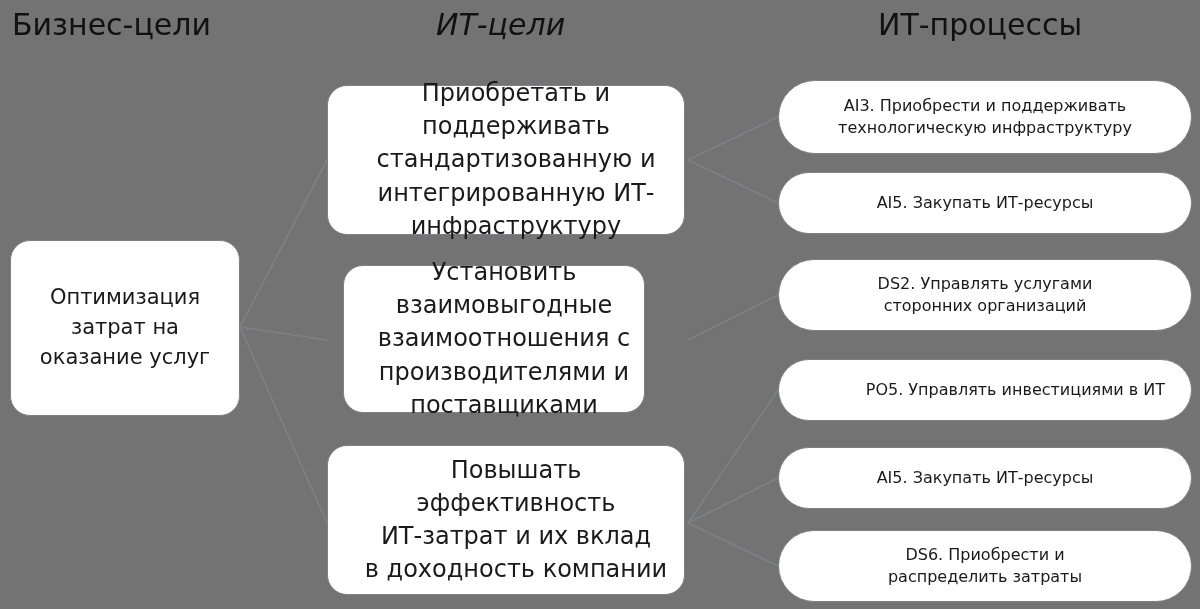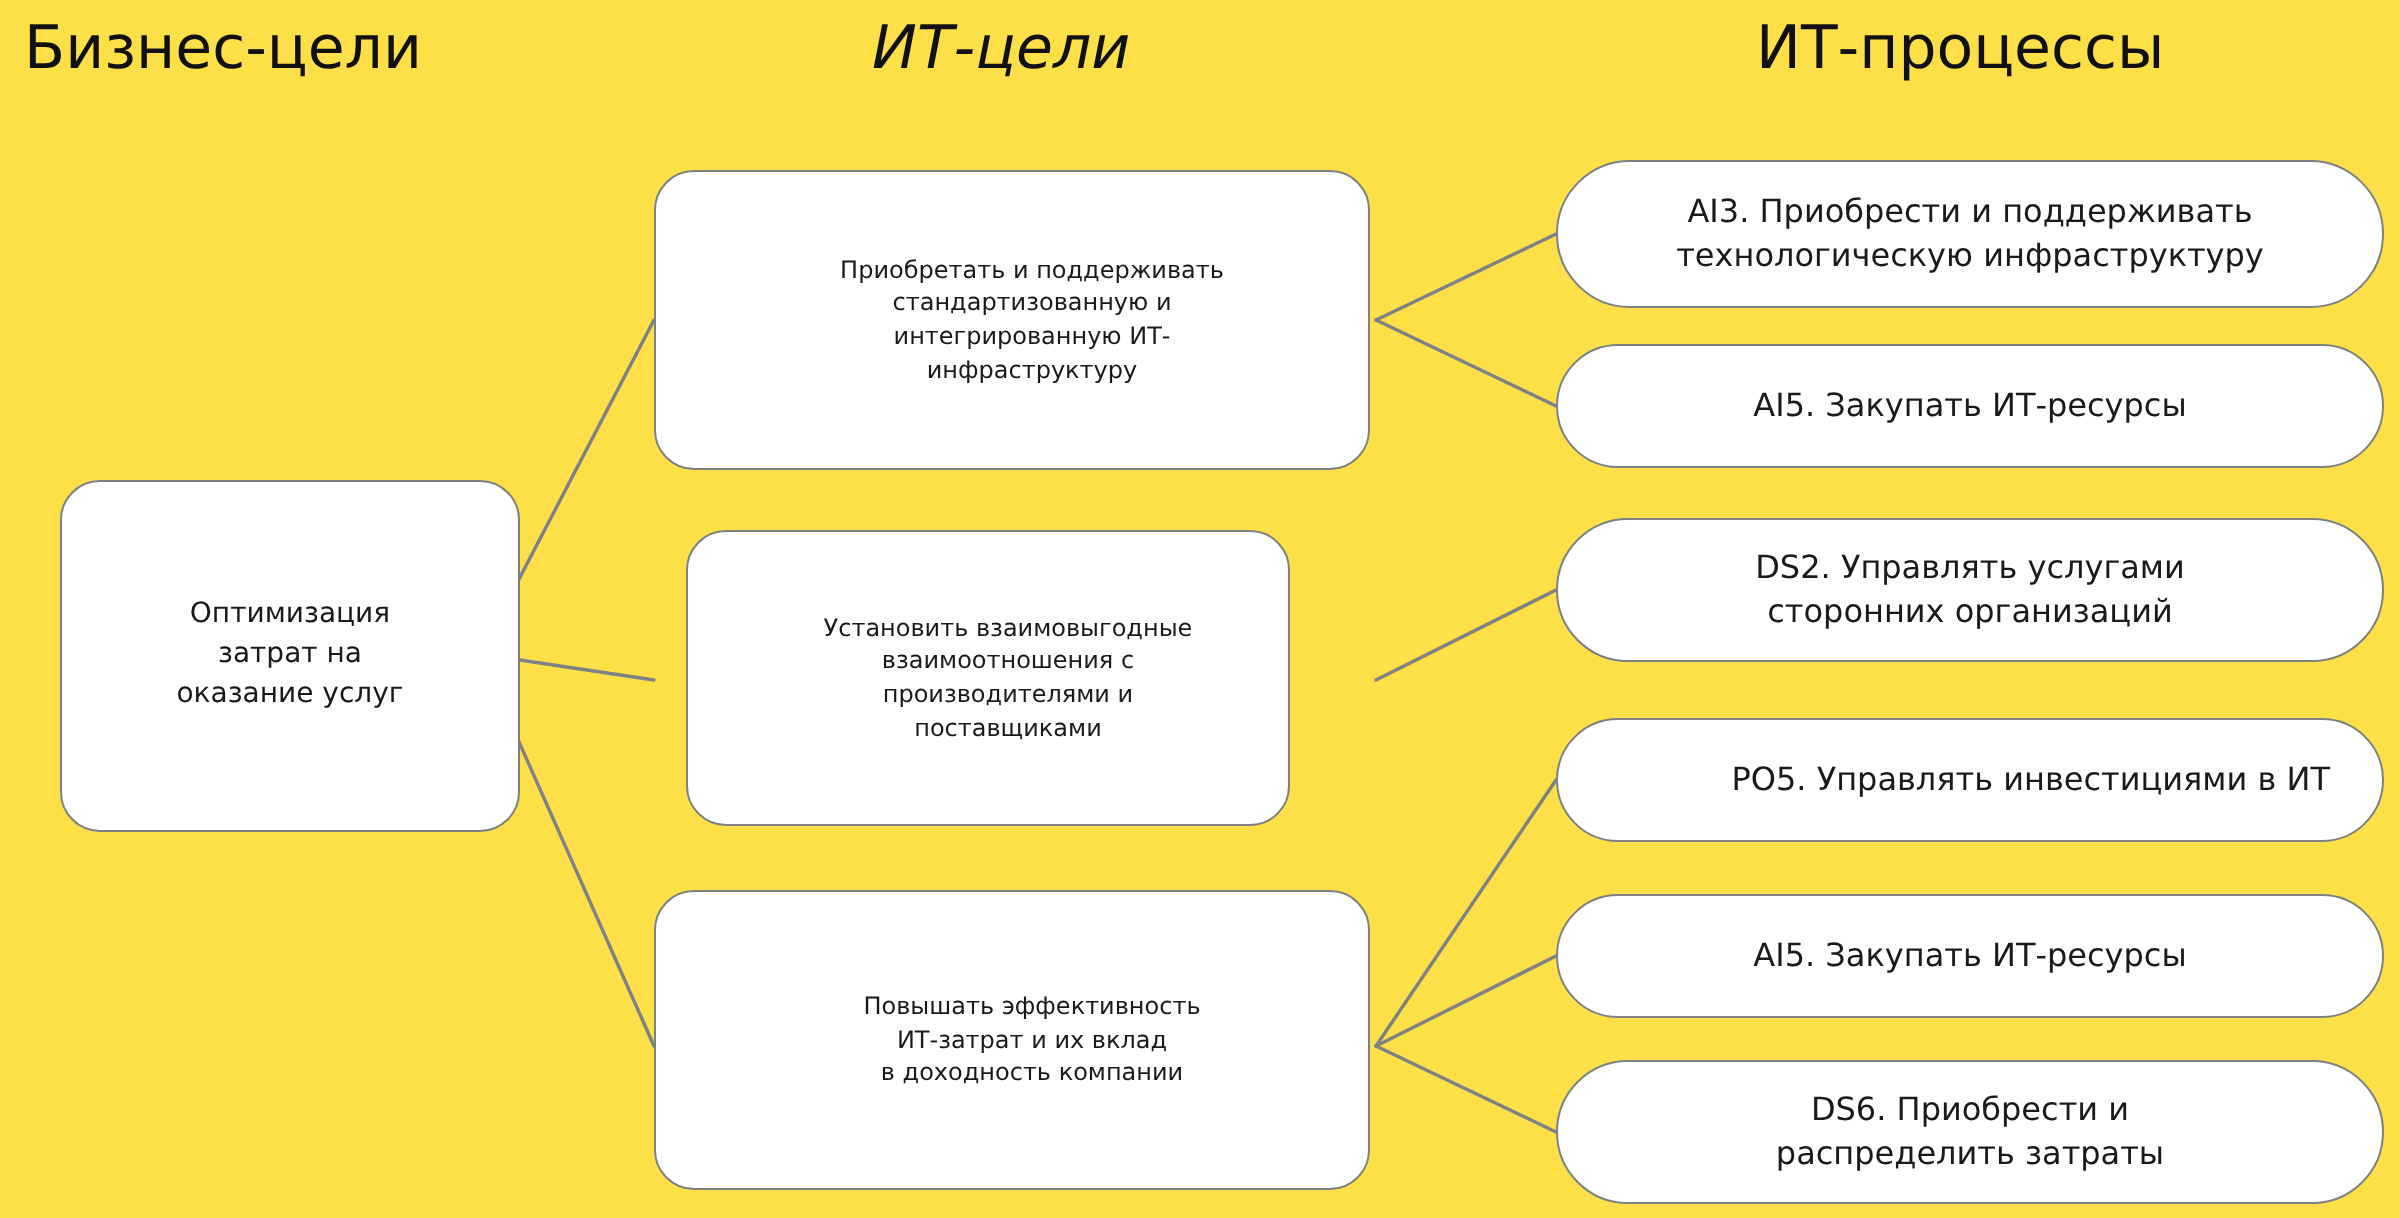--- a/index.html
+++ b/index.html
@@ -4,21 +4,21 @@
 <style>
   html, body {
     margin: 0;
     padding: 0;
     background: #ffffff;
   }
   #canvas {
     position: relative;
     width: 1200px;
     height: 609px;
-    background: #fde047;
+    background: #737373;
     font-family: "DejaVu Sans", "Liberation Sans", sans-serif;
     overflow: hidden;
   }
   .col-header {
     position: absolute;
     color: #111111;
     font-size: 30px;
     font-weight: 400;
     letter-spacing: 0px;
     white-space: nowrap;
@@ -49,29 +49,28 @@
   }
   .node .txt {
     display: block;
     width: 100%;
     white-space: pre-line;
   }
 
   
   .node.business {
     border-radius: 20px;
-    font-size: 14px;
+    font-size: 21px;
     line-height: 1.42;
-    margin-left: 20px;
   }
 
   
   .node.goal {
     border-radius: 20px;
-    font-size: 12px;
+    font-size: 24px;
     line-height: 1.38;
     padding-left: 20px;
   }
 
   
   .node.process {
     border-radius: 999px;
     font-size: 16px;
     line-height: 1.35;
     padding: 0 26px;

